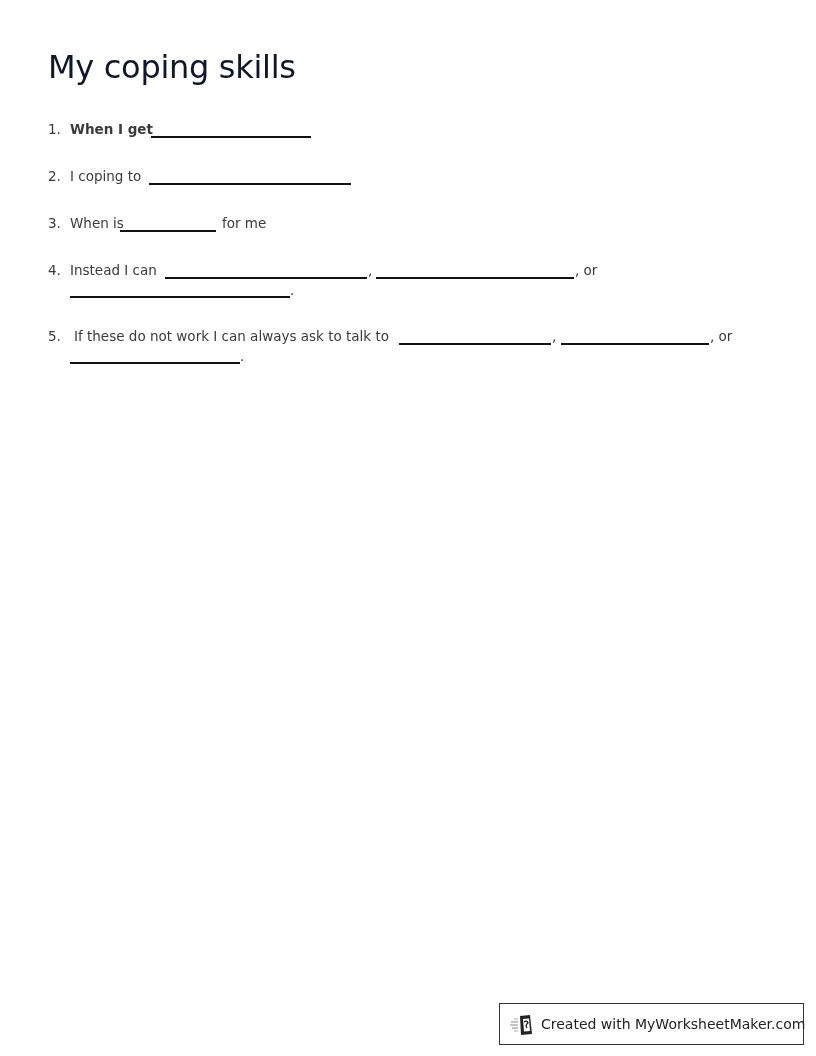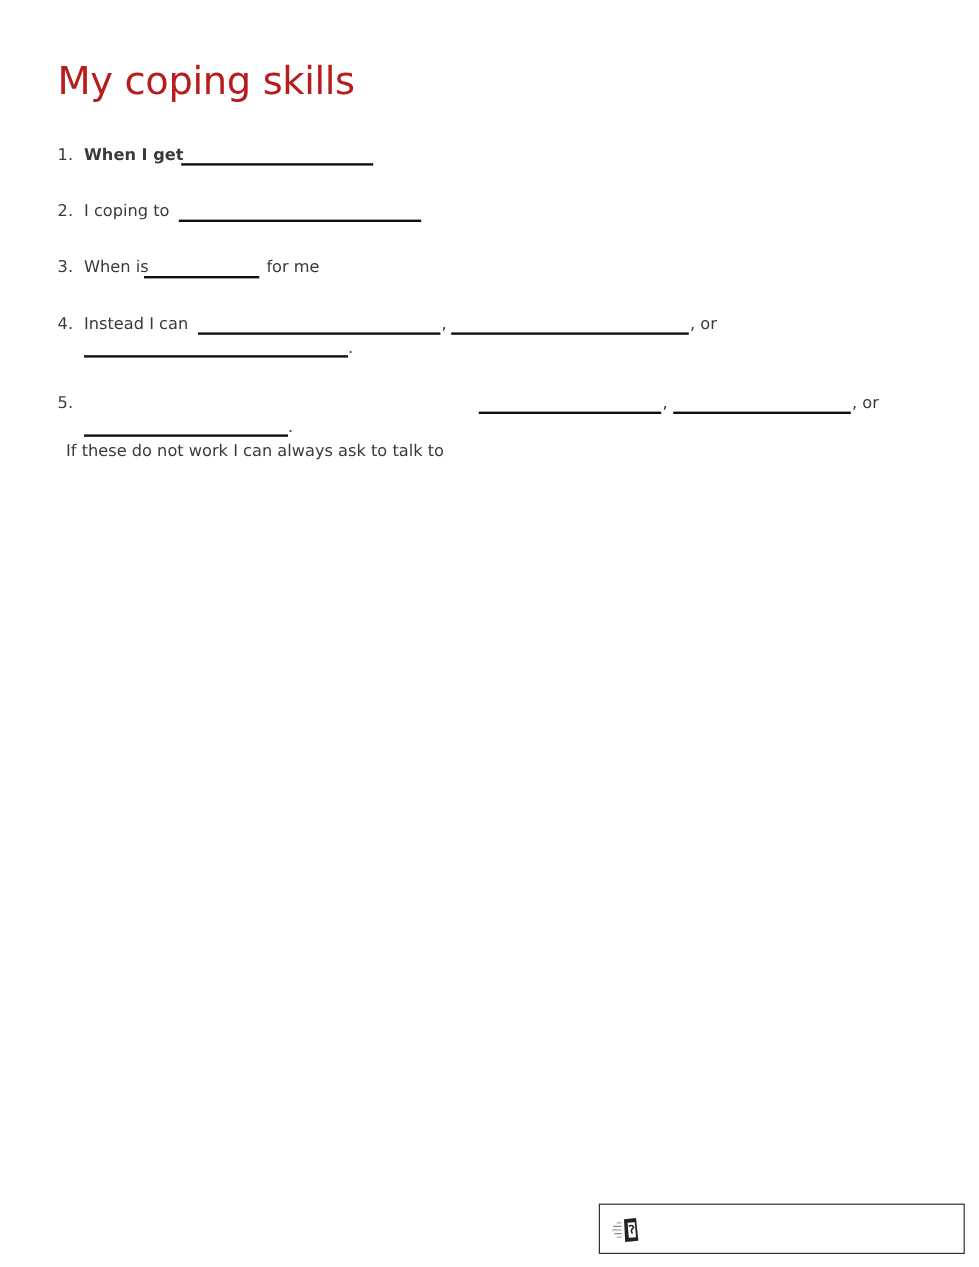--- a/index.html
+++ b/index.html
@@ -14,21 +14,21 @@
       overflow: hidden;
       font-family: "DejaVu Sans", "Liberation Sans", sans-serif;
       color: #333333;
     }
     .page-title {
       position: absolute;
       left: 48px;
       top: 48px;
       font-size: 32px;
       font-weight: normal;
-      color: #b91c1c;
+      color: #0f172a;
       letter-spacing: -0.3px;
       margin: 0;
       white-space: nowrap;
     }
     .item {
       position: absolute;
       left: 48px;
       font-size: 13.5px;
       color: #3a3a3a;
       white-space: nowrap;
@@ -101,21 +101,21 @@
   <span class="txt" style="left:320px;">,</span>
   <span class="txt" style="left:527px;">, or</span>
   <span class="txt" style="left:242px; top:20px;">.</span>
 </div>
 <div class="blank" style="left:165px; top:277px; width:202px;"></div>
 <div class="blank" style="left:376px; top:277px; width:198px;"></div>
 <div class="blank" style="left:70px; top:296px; width:220px;"></div>
 
 <div class="item" style="top:328px;">
   <span class="num">5.</span>
-  <span class="txt" style="left:7px;margin-top:40px;">If these do not work I can always ask to talk to</span>
+  <span class="txt" style="left:26px;">If these do not work I can always ask to talk to</span>
   <span class="txt" style="left:504px;">,</span>
   <span class="txt" style="left:662px;">, or</span>
   <span class="txt" style="left:192px; top:20px;">.</span>
 </div>
 <div class="blank" style="left:399px; top:343px; width:152px;"></div>
 <div class="blank" style="left:561px; top:343px; width:148px;"></div>
 <div class="blank" style="left:70px; top:362px; width:170px;"></div>
 
 <div class="footer-badge">
   <span class="footer-icon">
@@ -123,13 +123,14 @@
       <line x1="1" y1="8" x2="8" y2="8" stroke="#888" stroke-width="1"></line>
       <line x1="0" y1="11" x2="8" y2="11" stroke="#888" stroke-width="1"></line>
       <line x1="2" y1="14" x2="8" y2="14" stroke="#888" stroke-width="1"></line>
       <line x1="4" y1="5" x2="8" y2="5" stroke="#aaa" stroke-width="1"></line>
       <line x1="4" y1="17" x2="8" y2="17" stroke="#aaa" stroke-width="1"></line>
       <path d="M10 2 L20 1 L22 20 L11 21 Z" fill="#222"></path>
       <path d="M13 5 L19 4.5 L20 17 L14 17.5 Z" fill="#fff"></path>
       <path d="M14 8 Q17 6 18 9 Q15 11 17 14" fill="none" stroke="#222" stroke-width="1.3"></path>
     </svg>
   </span>
+  <span class="footer-text">Created with MyWorksheetMaker.com</span>
 </div>
 
 </body></html>

